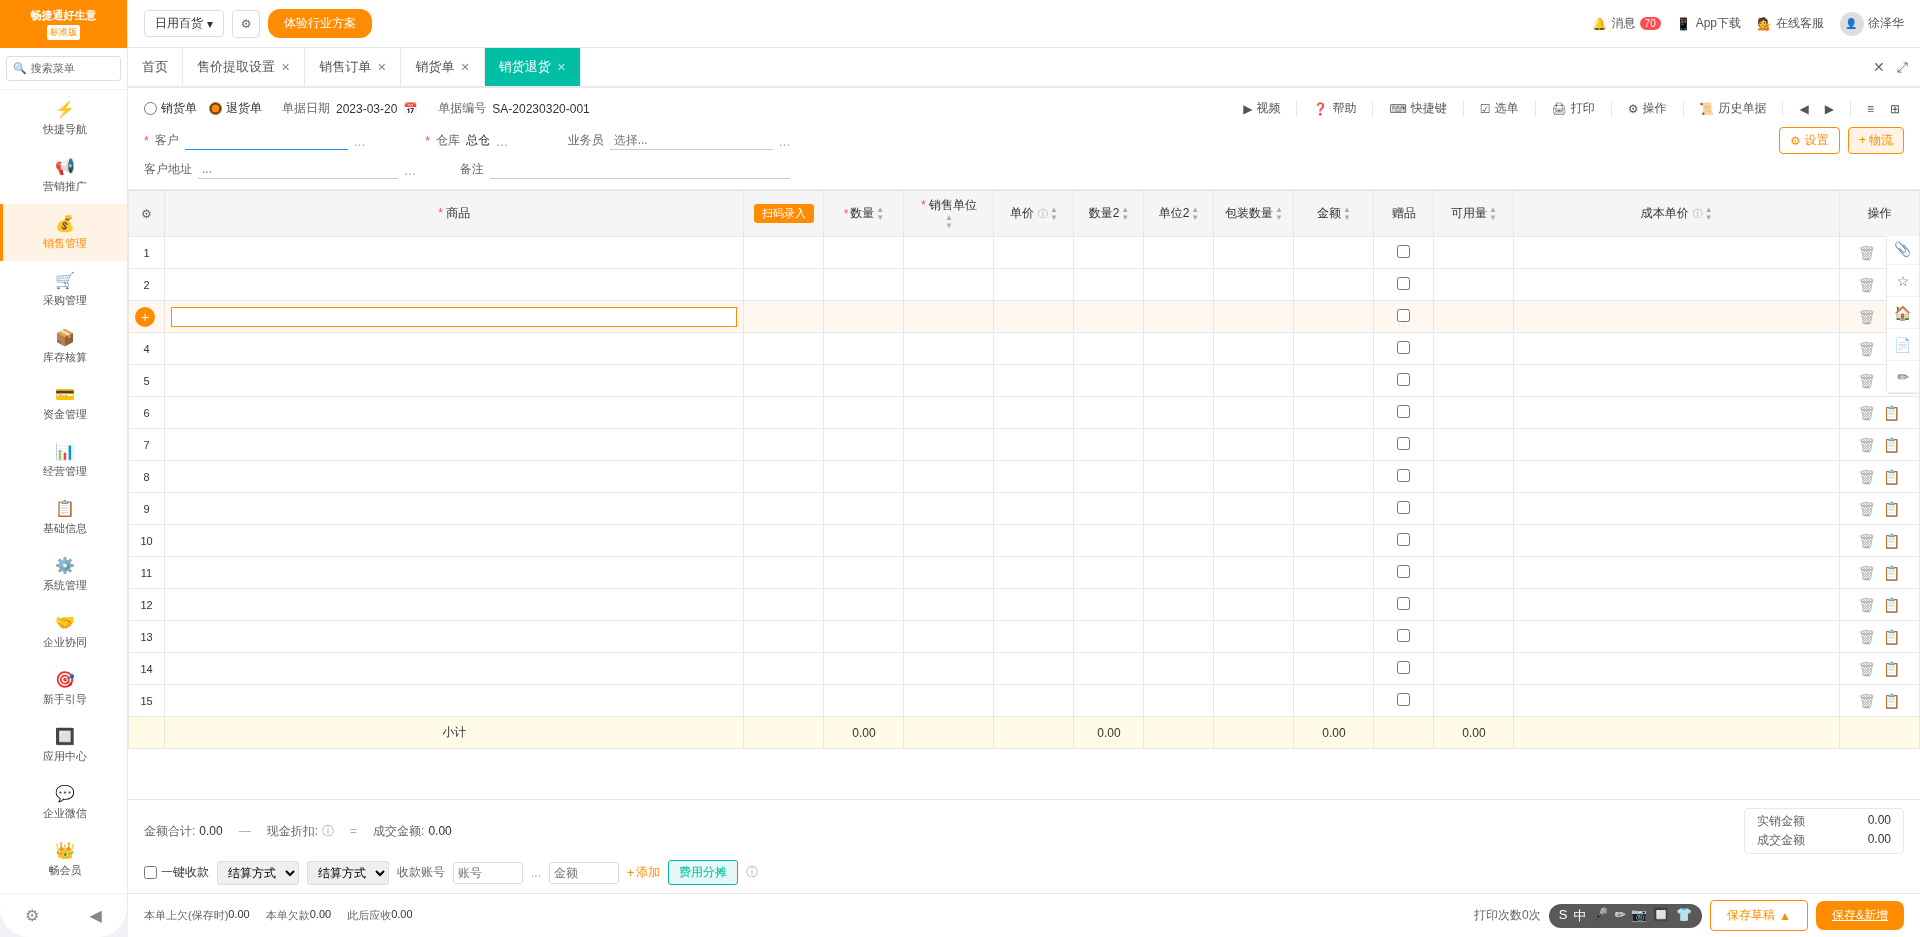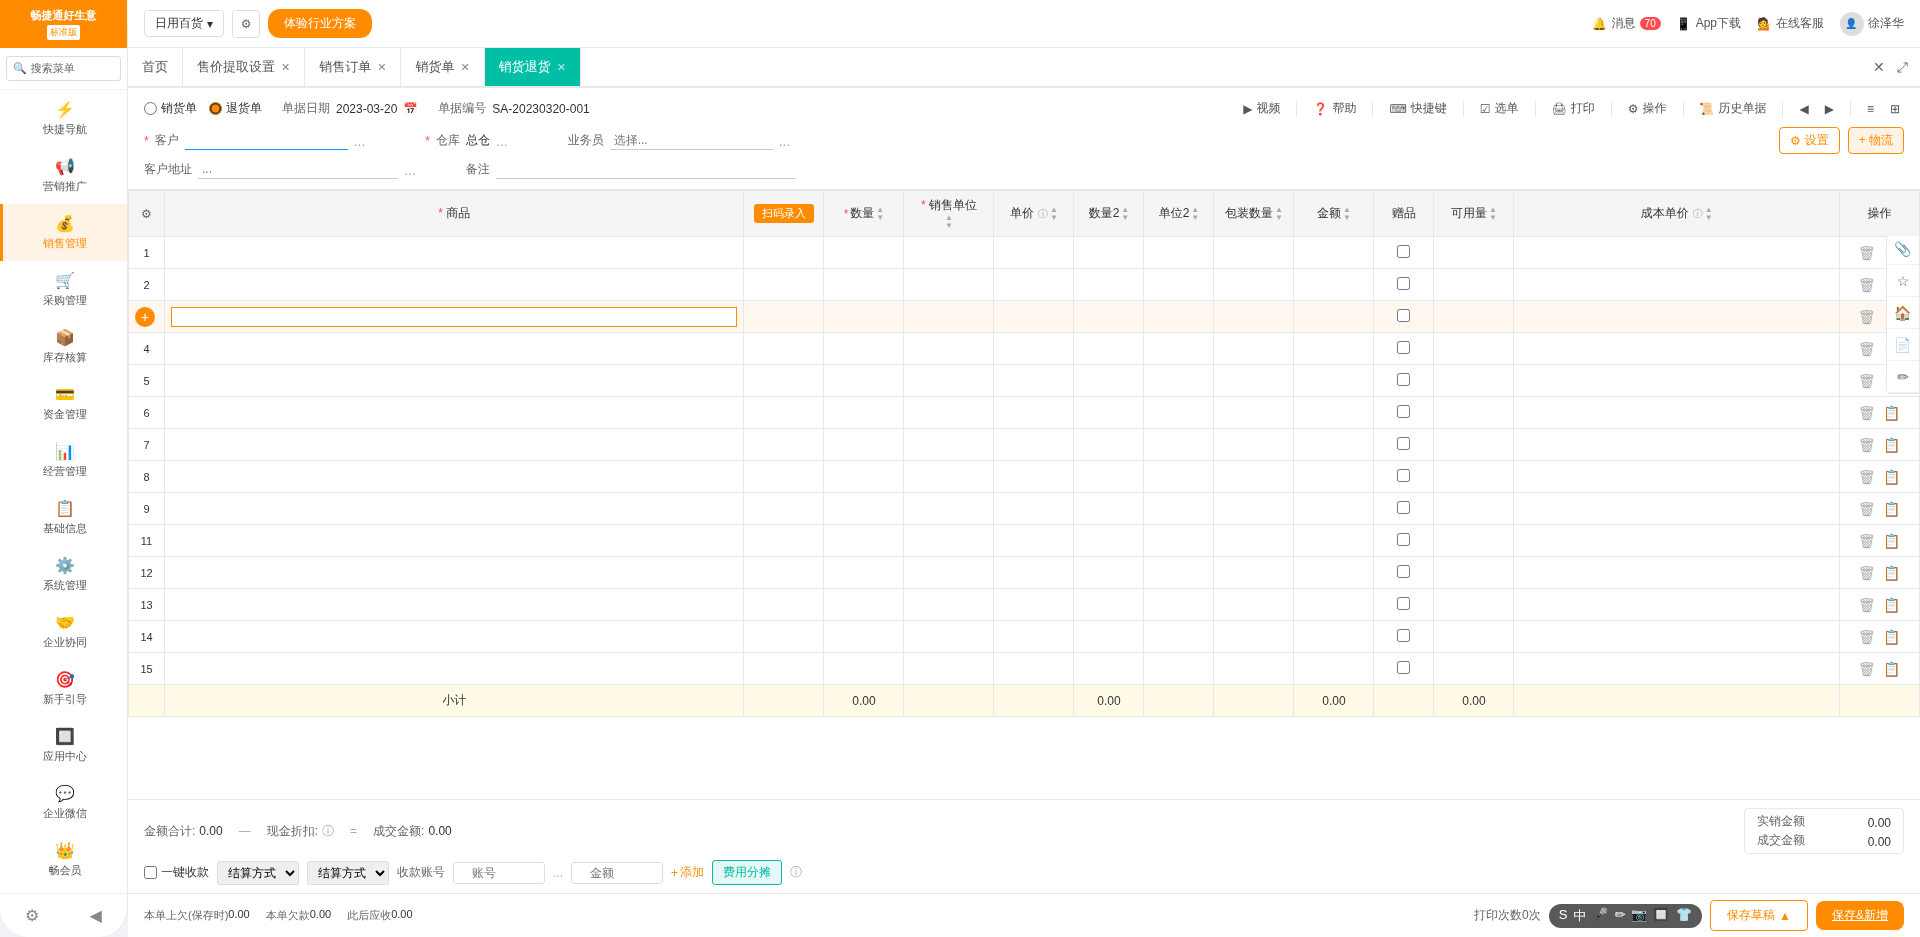--- a/index.html
+++ b/index.html
@@ -87,32 +87,32 @@
     .bottom-area { background: #fff; padding: 8px 16px; border-top: 1px solid #e8e8e8; flex-shrink: 0; }
     .summary-row { display: flex; align-items: center; gap: 16px; margin-bottom: 6px; }
     .summary-item { display: flex; align-items: center; gap: 4px; font-size: 12px; }
     .summary-label { color: #666; }
     .summary-value { color: #333; font-weight: 500; }
     .minus-icon { color: #aaa; }
     .equal-icon { color: #aaa; }
     .payment-row { display: flex; align-items: center; gap: 8px; }
     .checkbox-label { display: flex; align-items: center; gap: 4px; font-size: 12px; cursor: pointer; }
     .payment-select { border: 1px solid #ddd; border-radius: 3px; padding: 3px 6px; font-size: 12px; }
-    .payment-input { border: 1px solid #ddd; border-radius: 3px; padding: 3px 18px; font-size: 12px; width: 92px; }
+    .payment-input { border: 1px solid #ddd; border-radius: 3px; padding: 3px 4px; font-size: 12px; width: 70px; }
     .add-btn { background: none; border: none; color: #ff8c00; cursor: pointer; font-size: 12px; display: flex; align-items: center; gap: 2px; }
     .expense-btn { background: #e6f7f5; border: 1px solid #00bfa5; color: #00bfa5; border-radius: 3px; padding: 3px 10px; cursor: pointer; font-size: 12px; }
     .question-icon { color: #aaa; cursor: pointer; }
     
     
     .status-bar { background: #fff; padding: 6px 16px; border-top: 1px solid #e8e8e8; display: flex; align-items: center; gap: 16px; font-size: 11px; color: #555; flex-shrink: 0; }
     .status-item { display: flex; align-items: flex-start; }
     .status-actions { margin-left: auto; display: flex; align-items: center; gap: 8px; }
     .save-draft-btn { background: #fff; border: 1px solid #ff8c00; color: #ff8c00; border-radius: 4px; padding: 6px 16px; cursor: pointer; font-size: 12px; display: flex; align-items: center; gap: 4px; }
     .save-new-btn { background: #ff8c00; color: #fff; border: none; border-radius: 8px; padding: 6px 16px; cursor: pointer; font-size: 12px; display: flex; align-items: center; gap: 4px; text-decoration: underline; }
-    .right-summary-item { display: flex; justify-content: space-between; gap: 20px; align-items: flex-end; }
+    .right-summary-item { display: flex; justify-content: space-between; gap: 20px; }
     .right-summary-label { color: #666; }
     .right-summary-value { color: #333; font-weight: 500; }
     
     
     .right-icons { position: fixed; right: 0; top: 200px; display: flex; flex-direction: column; background: #fff; border: 1px solid #e8e8e8; border-radius: 4px 0 0 4px; overflow: hidden; }
     .right-icon-item { width: 32px; height: 32px; display: flex; align-items: center; justify-content: center; cursor: pointer; color: #666; font-size: 14px; border-bottom: 1px solid #f0f0f0; }
     .right-icon-item.active { background: #ff8c00; color: #fff; }
     
     .col-settings-icon { cursor: pointer; color: #666; }
     .th-required { color: #ff4d4f; }
@@ -361,21 +361,21 @@
           <button class="form-action-btn orange">
             <span>⚙</span>
             <span>设置</span>
           </button>
           <button class="form-action-btn add">
             <span>+ 物流</span>
           </button>
         </div>
       </div>
 
-      <div style="display:flex; align-items:flex-end; gap:10px;">
+      <div style="display:flex; align-items:flex-end; gap:4px;">
         <div class="form-field">
           <span class="form-label">客户地址</span>
           <input class="form-input" type="text" style="min-width: 200px;" placeholder="...">
           <span class="form-ellipsis">...</span>
         </div>
         <div class="form-field" style="margin-left:40px;">
           <span class="form-label">备注</span>
           <input class="form-input" type="text" style="min-width: 300px;" placeholder="">
         </div>
       </div>
@@ -649,20 +649,41 @@
               <td></td>
             <td>
                 <div class="col-actions">
                   <button class="icon-btn">🗑</button>
                   <button class="icon-btn">📋</button>
                 </div>
               </td>
           </tr>
           <tr>
             <td class="row-num">9</td>
+            <td></td>
+              <td></td>
+              <td></td>
+              <td></td>
+              <td></td>
+              <td></td>
+              <td></td>
+              <td></td>
+              <td></td>
+            <td class="checkbox-cell"><input type="checkbox" style=""></td>
+            <td></td>
+              <td></td>
+            <td>
+                <div class="col-actions">
+                  <button class="icon-btn">🗑</button>
+                  <button class="icon-btn">📋</button>
+                </div>
+              </td>
+          </tr>
+          <tr>
+            <td class="row-num">10</td>
             <td></td>
               <td></td>
               <td></td>
               <td></td>
               <td></td>
               <td></td>
               <td></td>
               <td></td>
               <td></td>
             <td class="checkbox-cell"><input type="checkbox" style=""></td>

